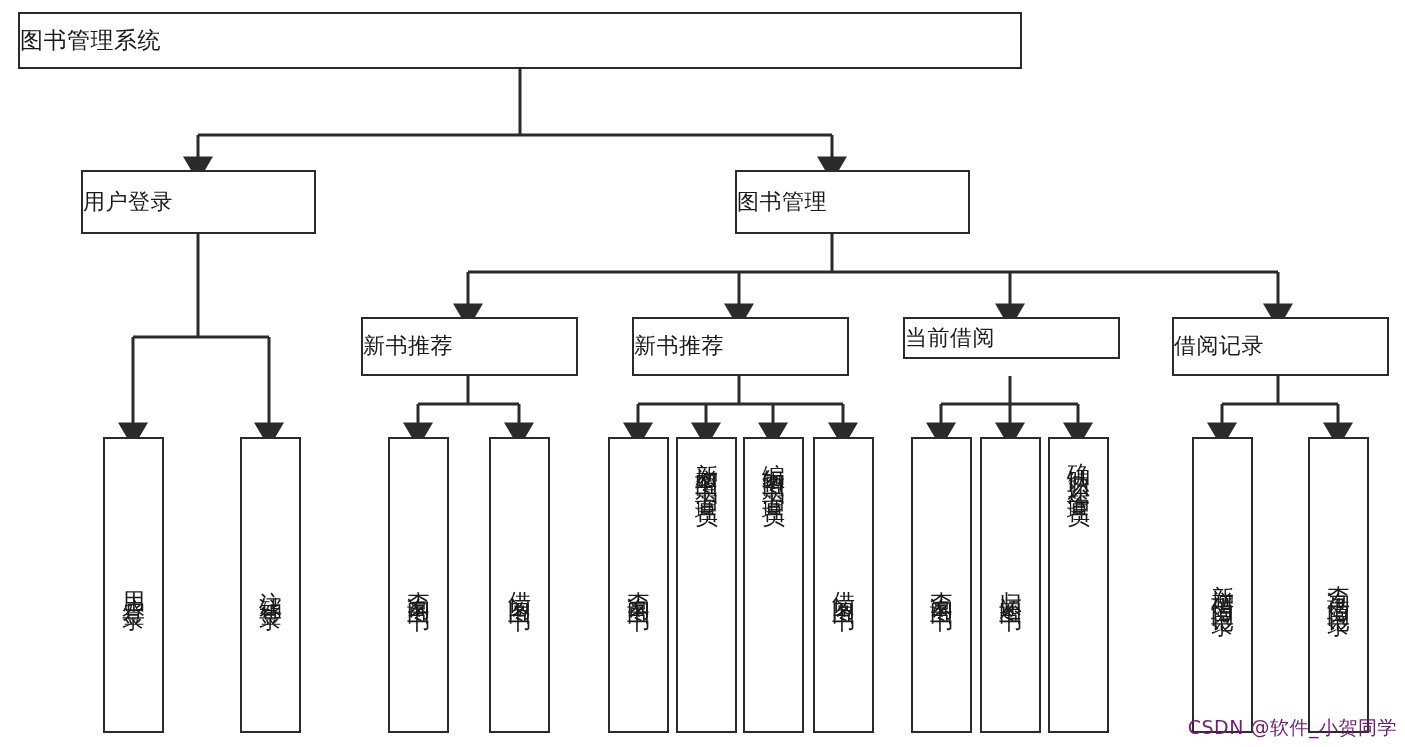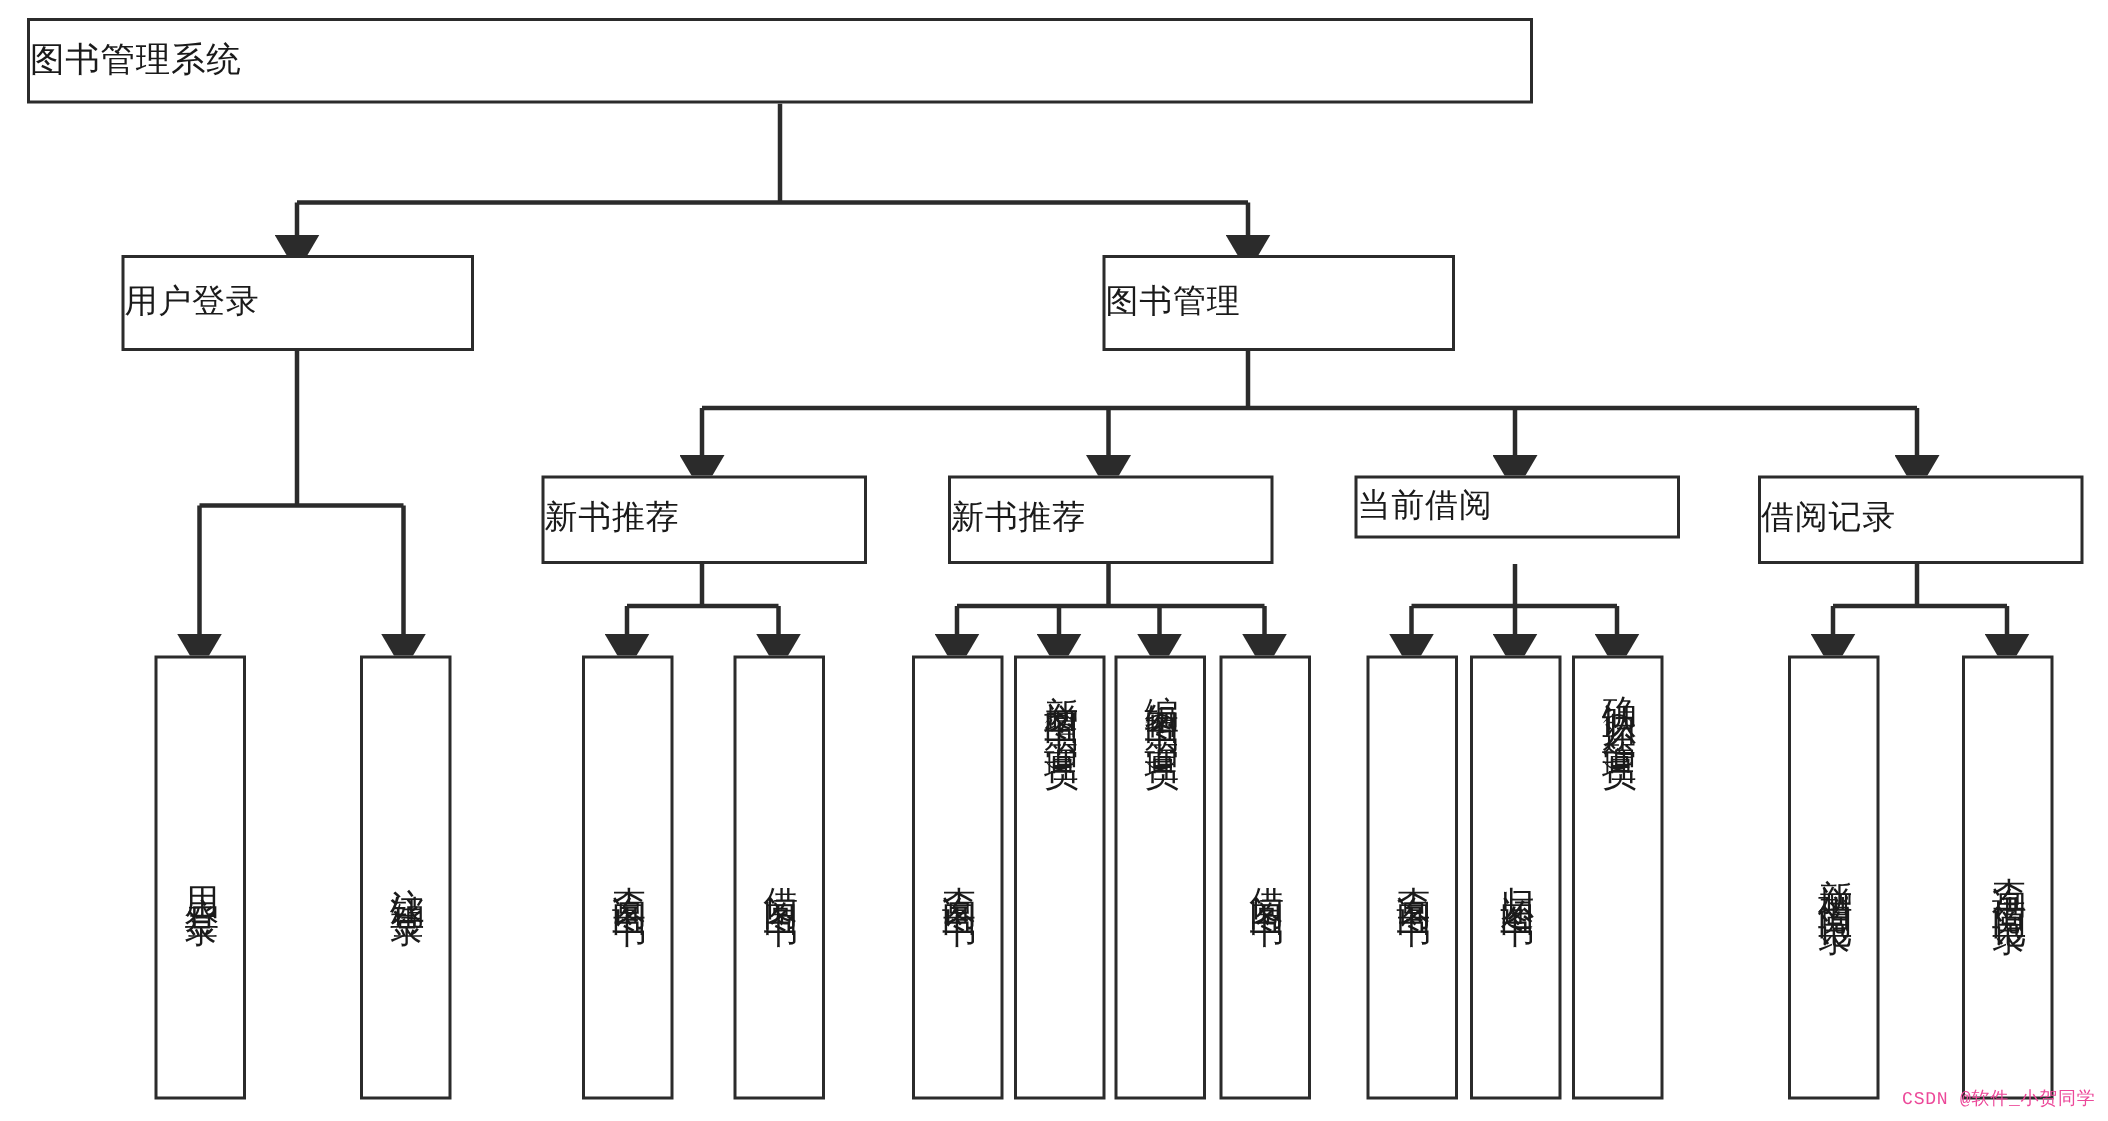--- a/index.html
+++ b/index.html
@@ -63,25 +63,24 @@
     white-space: nowrap;
   }
   .node.vert.mid {
     align-items: center;
     padding-top: 0;
   }
   .watermark {
     position: absolute;
     right: 8px;
     bottom: 6px;
-    font-size: 12px;
-    color: #ec4899;
+    font-size: 19px;
+    color: #701a75;
     white-space: nowrap;
     letter-spacing: 0.5px;
-    font-family: Liberation Mono, monospace;
   }
 </style>
 </head>
 <body>
 
 <div id="canvas">
 
   <svg id="wires" viewBox="0 0 1405 747">
     <defs>
       <marker id="arrow" markerWidth="9" markerHeight="10" refX="1.2" refY="5" orient="auto" markerUnits="strokeWidth">

